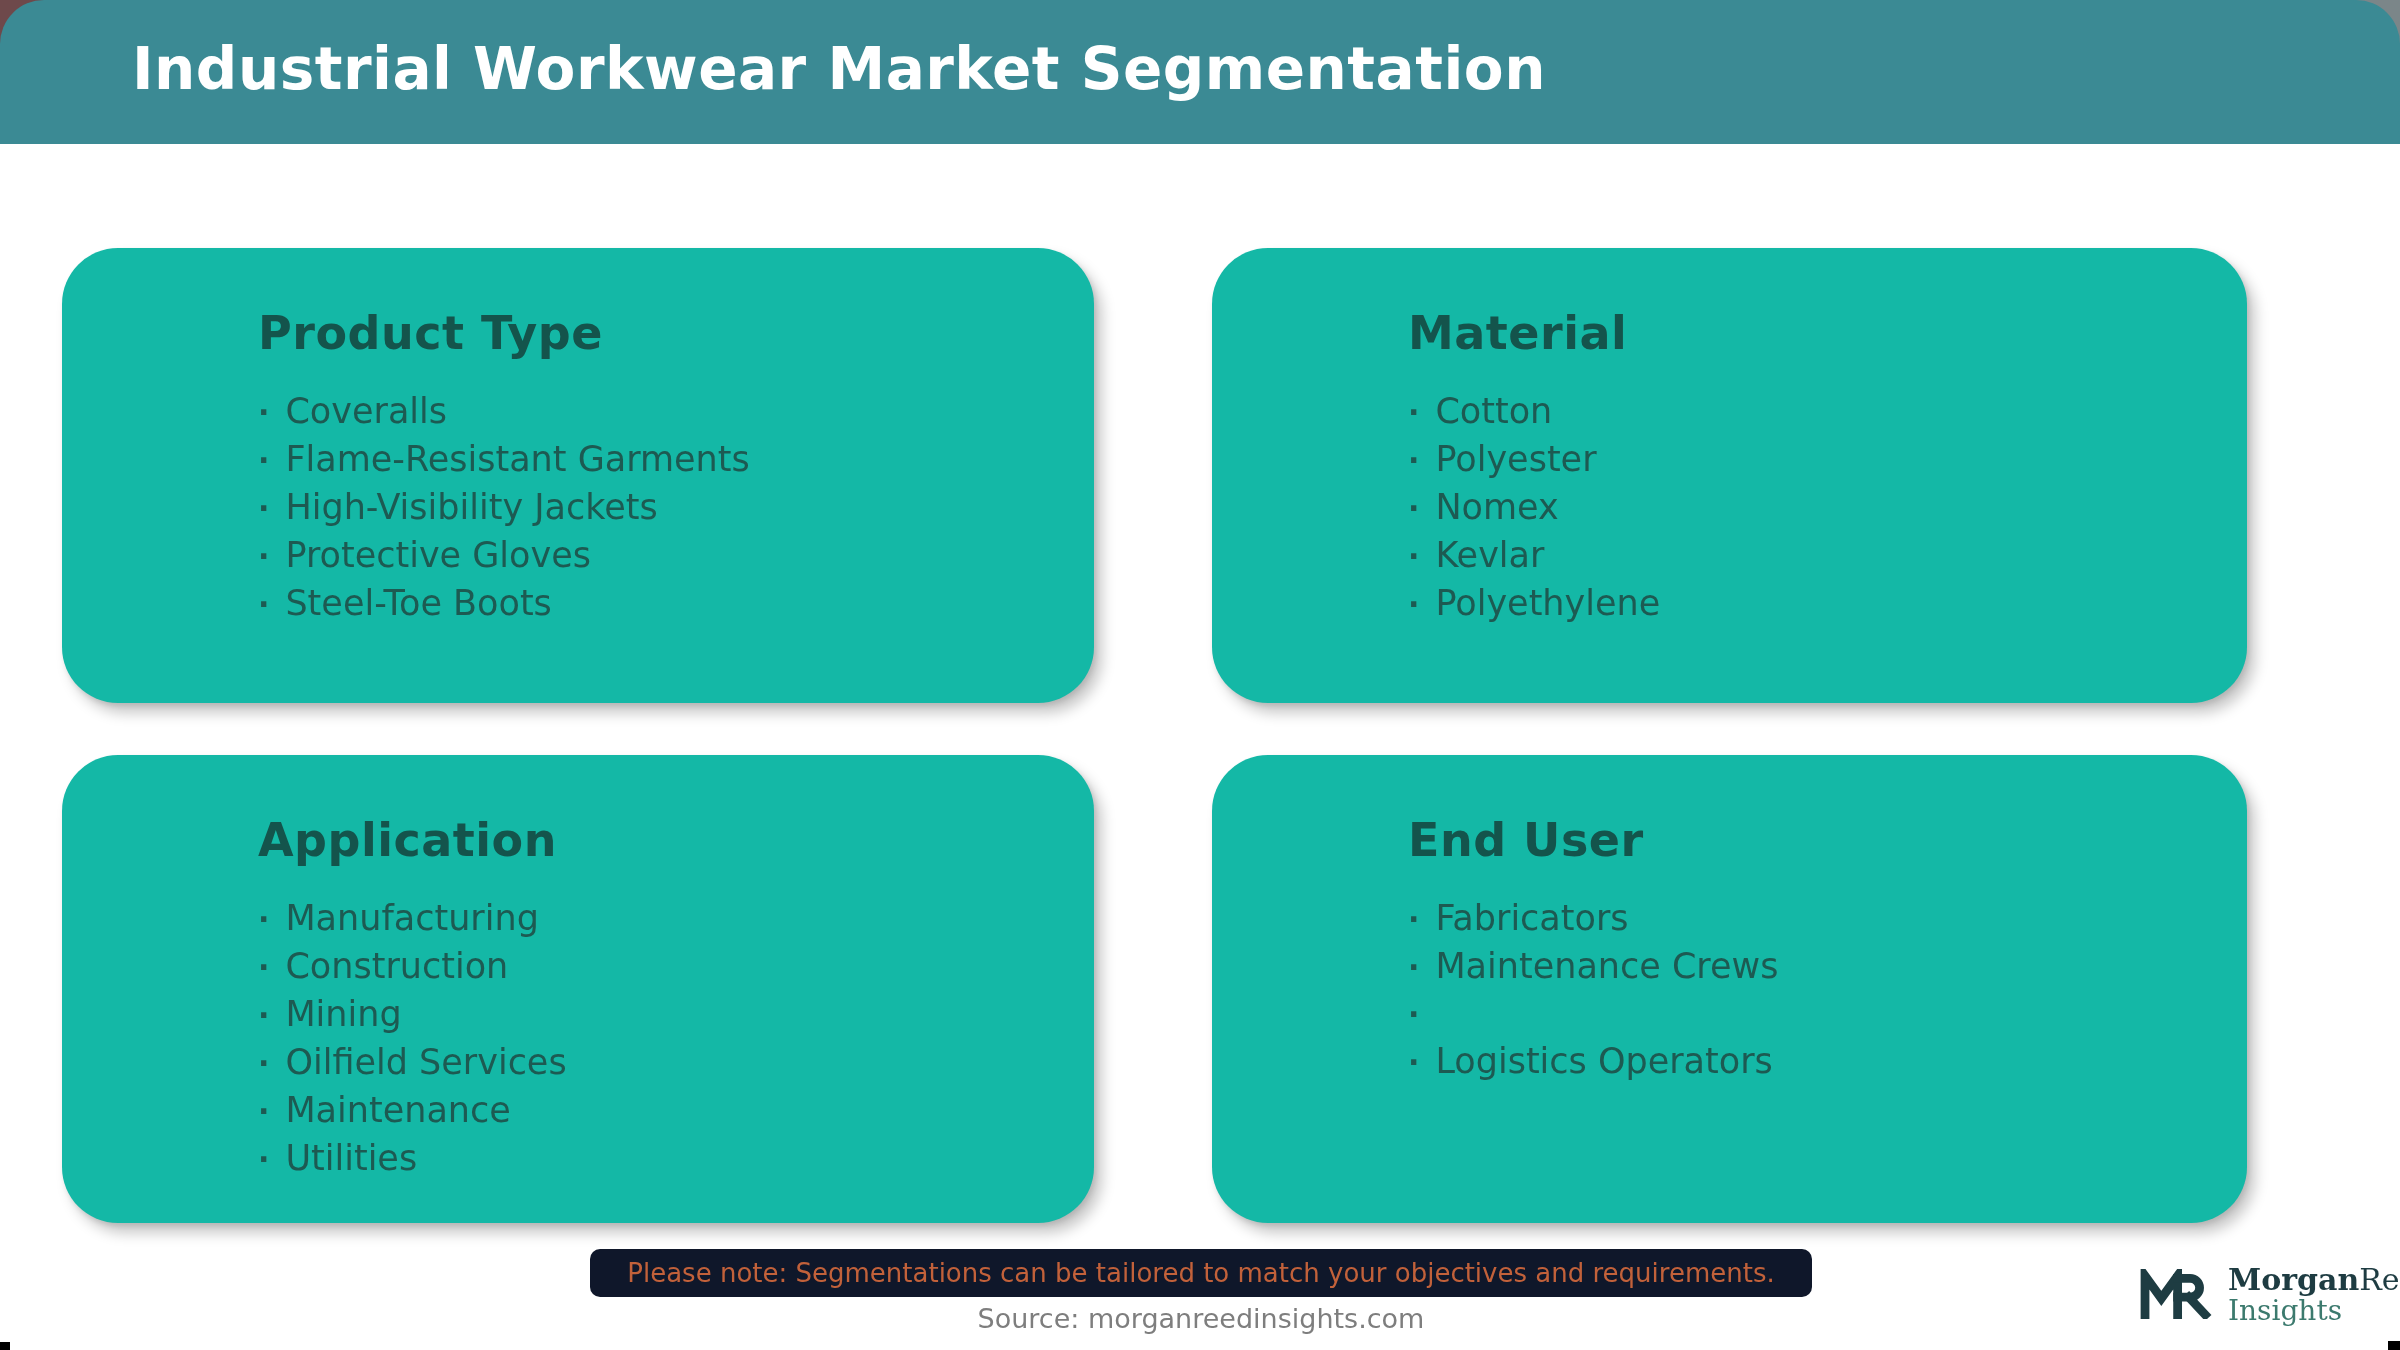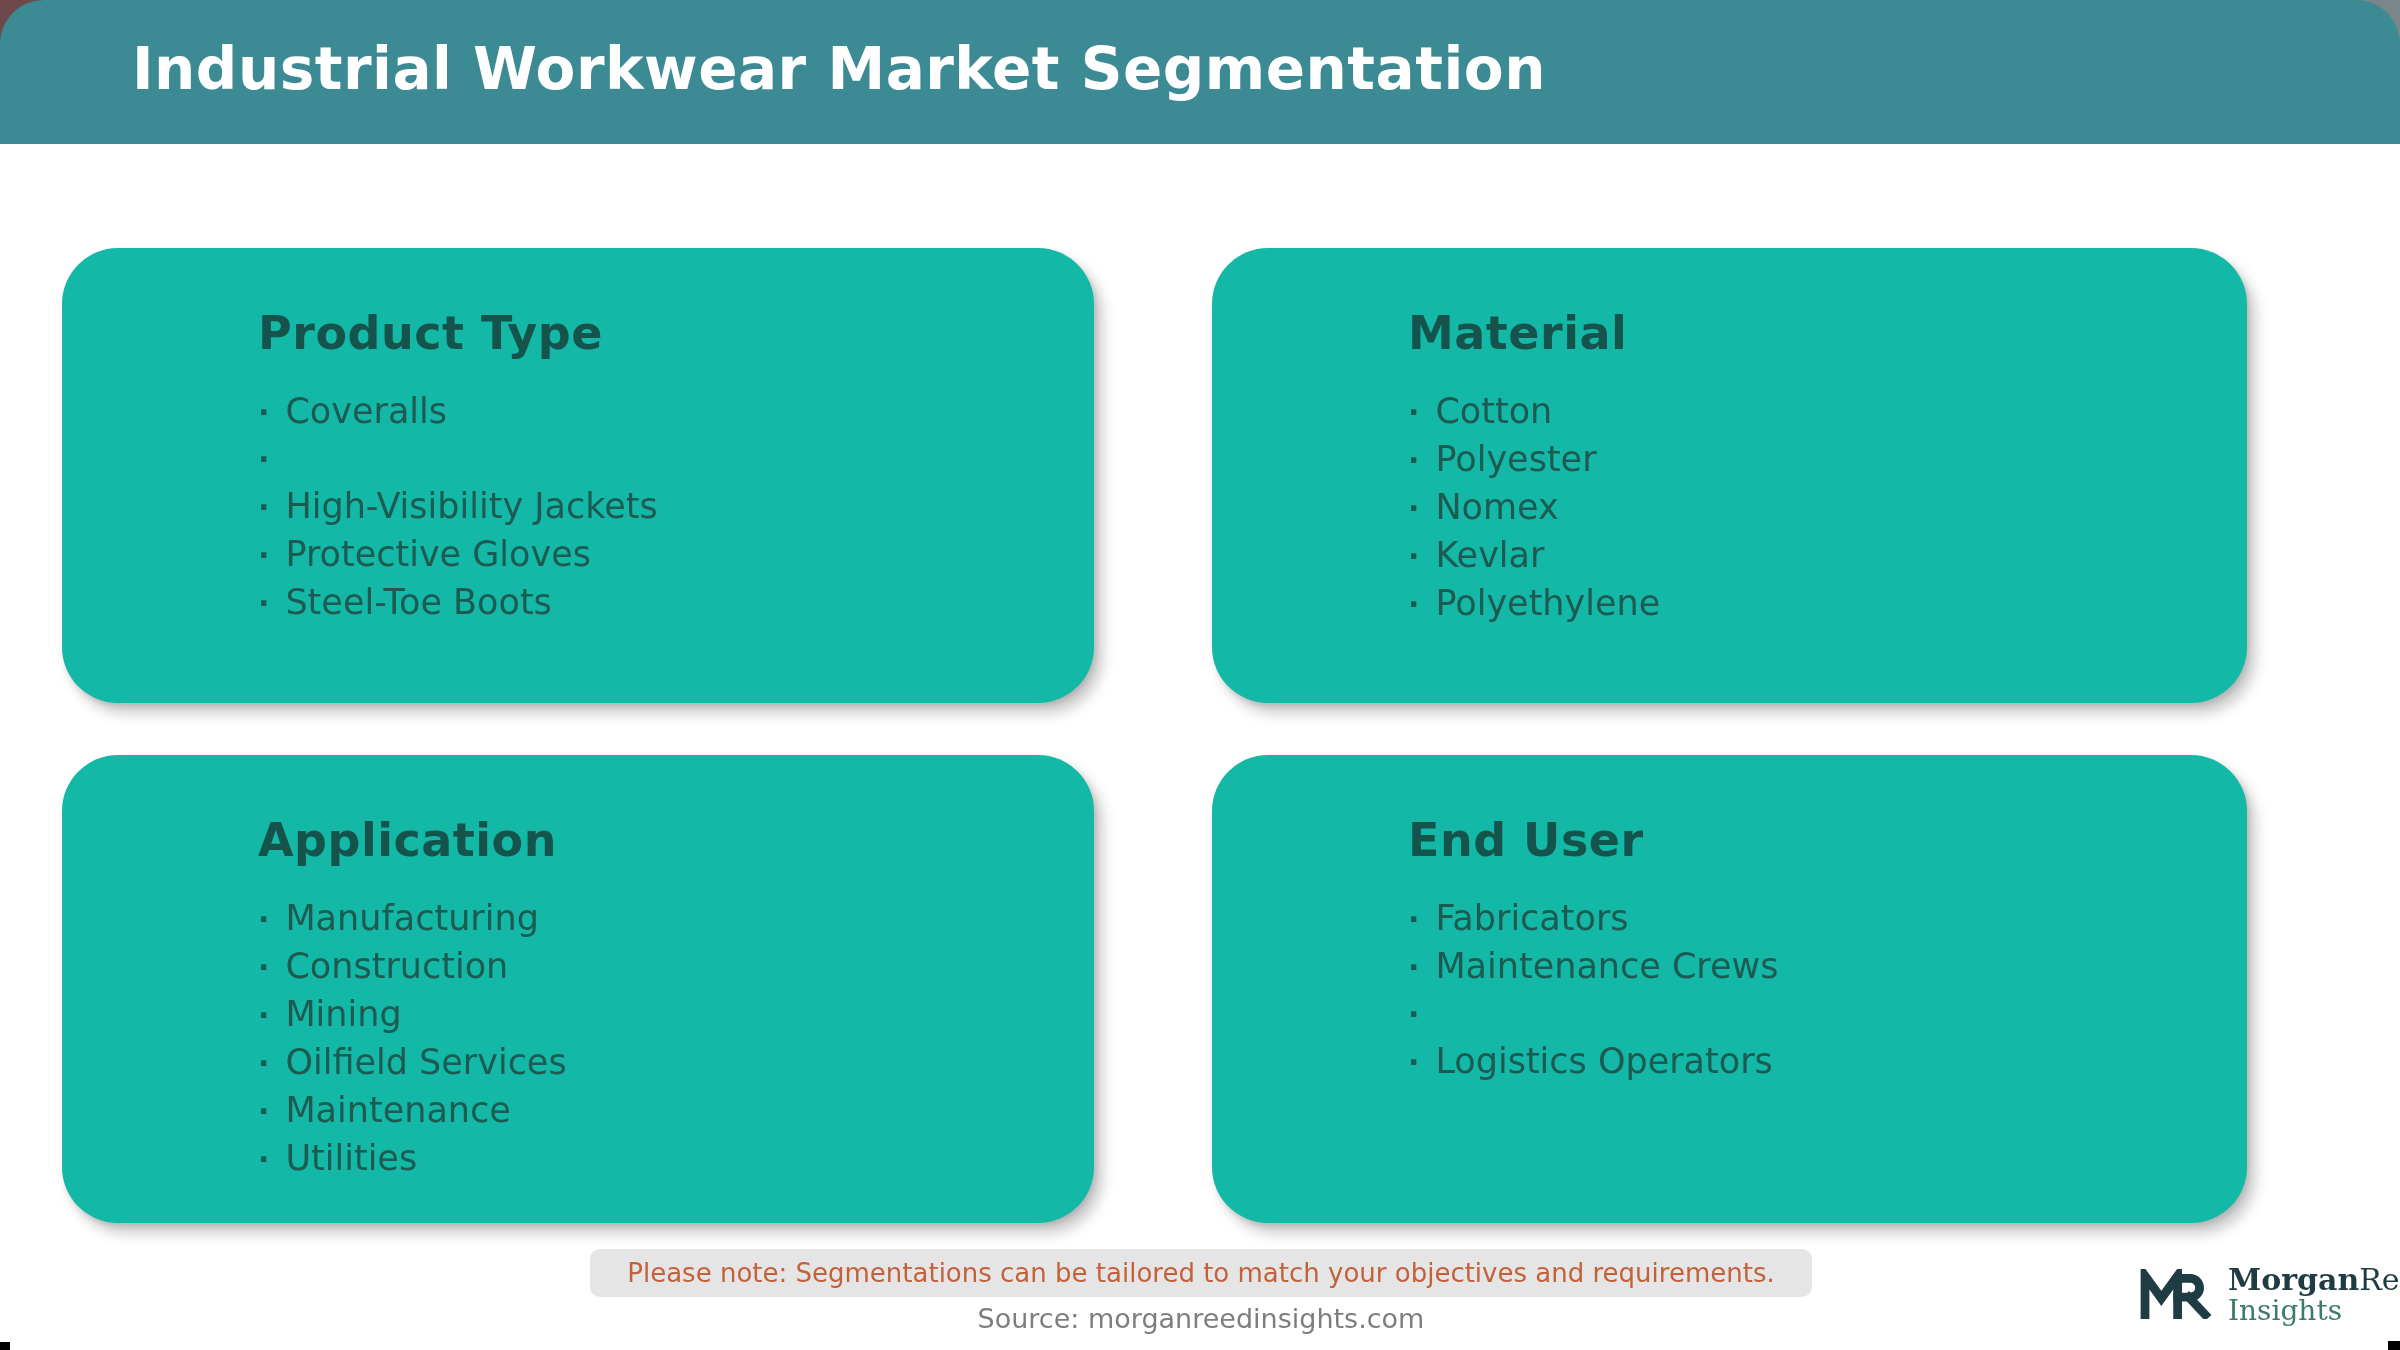--- a/index.html
+++ b/index.html
@@ -73,21 +73,21 @@
   }
   .card li .dot {
     margin-right: 16px;
     font-weight: bold;
     font-size: 30px;
   }
   .note-banner {
     position: absolute;
     left: 590px; top: 1249px;
     width: 1222px; height: 48px;
-    background: #e5e5e5;
+    background: #0f172a;
     border-radius: 10px;
     display: flex; align-items: center; justify-content: center;
   }
   .note-banner span {
     font-size: 26px;
     color: #C2613A;
   }
   .source-text {
     position: absolute;
     left: 590px; top: 1303px;
@@ -133,20 +133,21 @@
 
   <section class="card card-product">
     <h2>Product Type</h2>
     <ul>
       <li>
           <span class="dot">·</span>
           <span>Coveralls</span>
         </li>
       <li>
           <span class="dot">·</span>
+          <span>Flame-Resistant Garments</span>
         </li>
       <li>
           <span class="dot">·</span>
           <span>High-Visibility Jackets</span>
         </li>
       <li>
           <span class="dot">·</span>
           <span>Protective Gloves</span>
         </li>
       <li>

